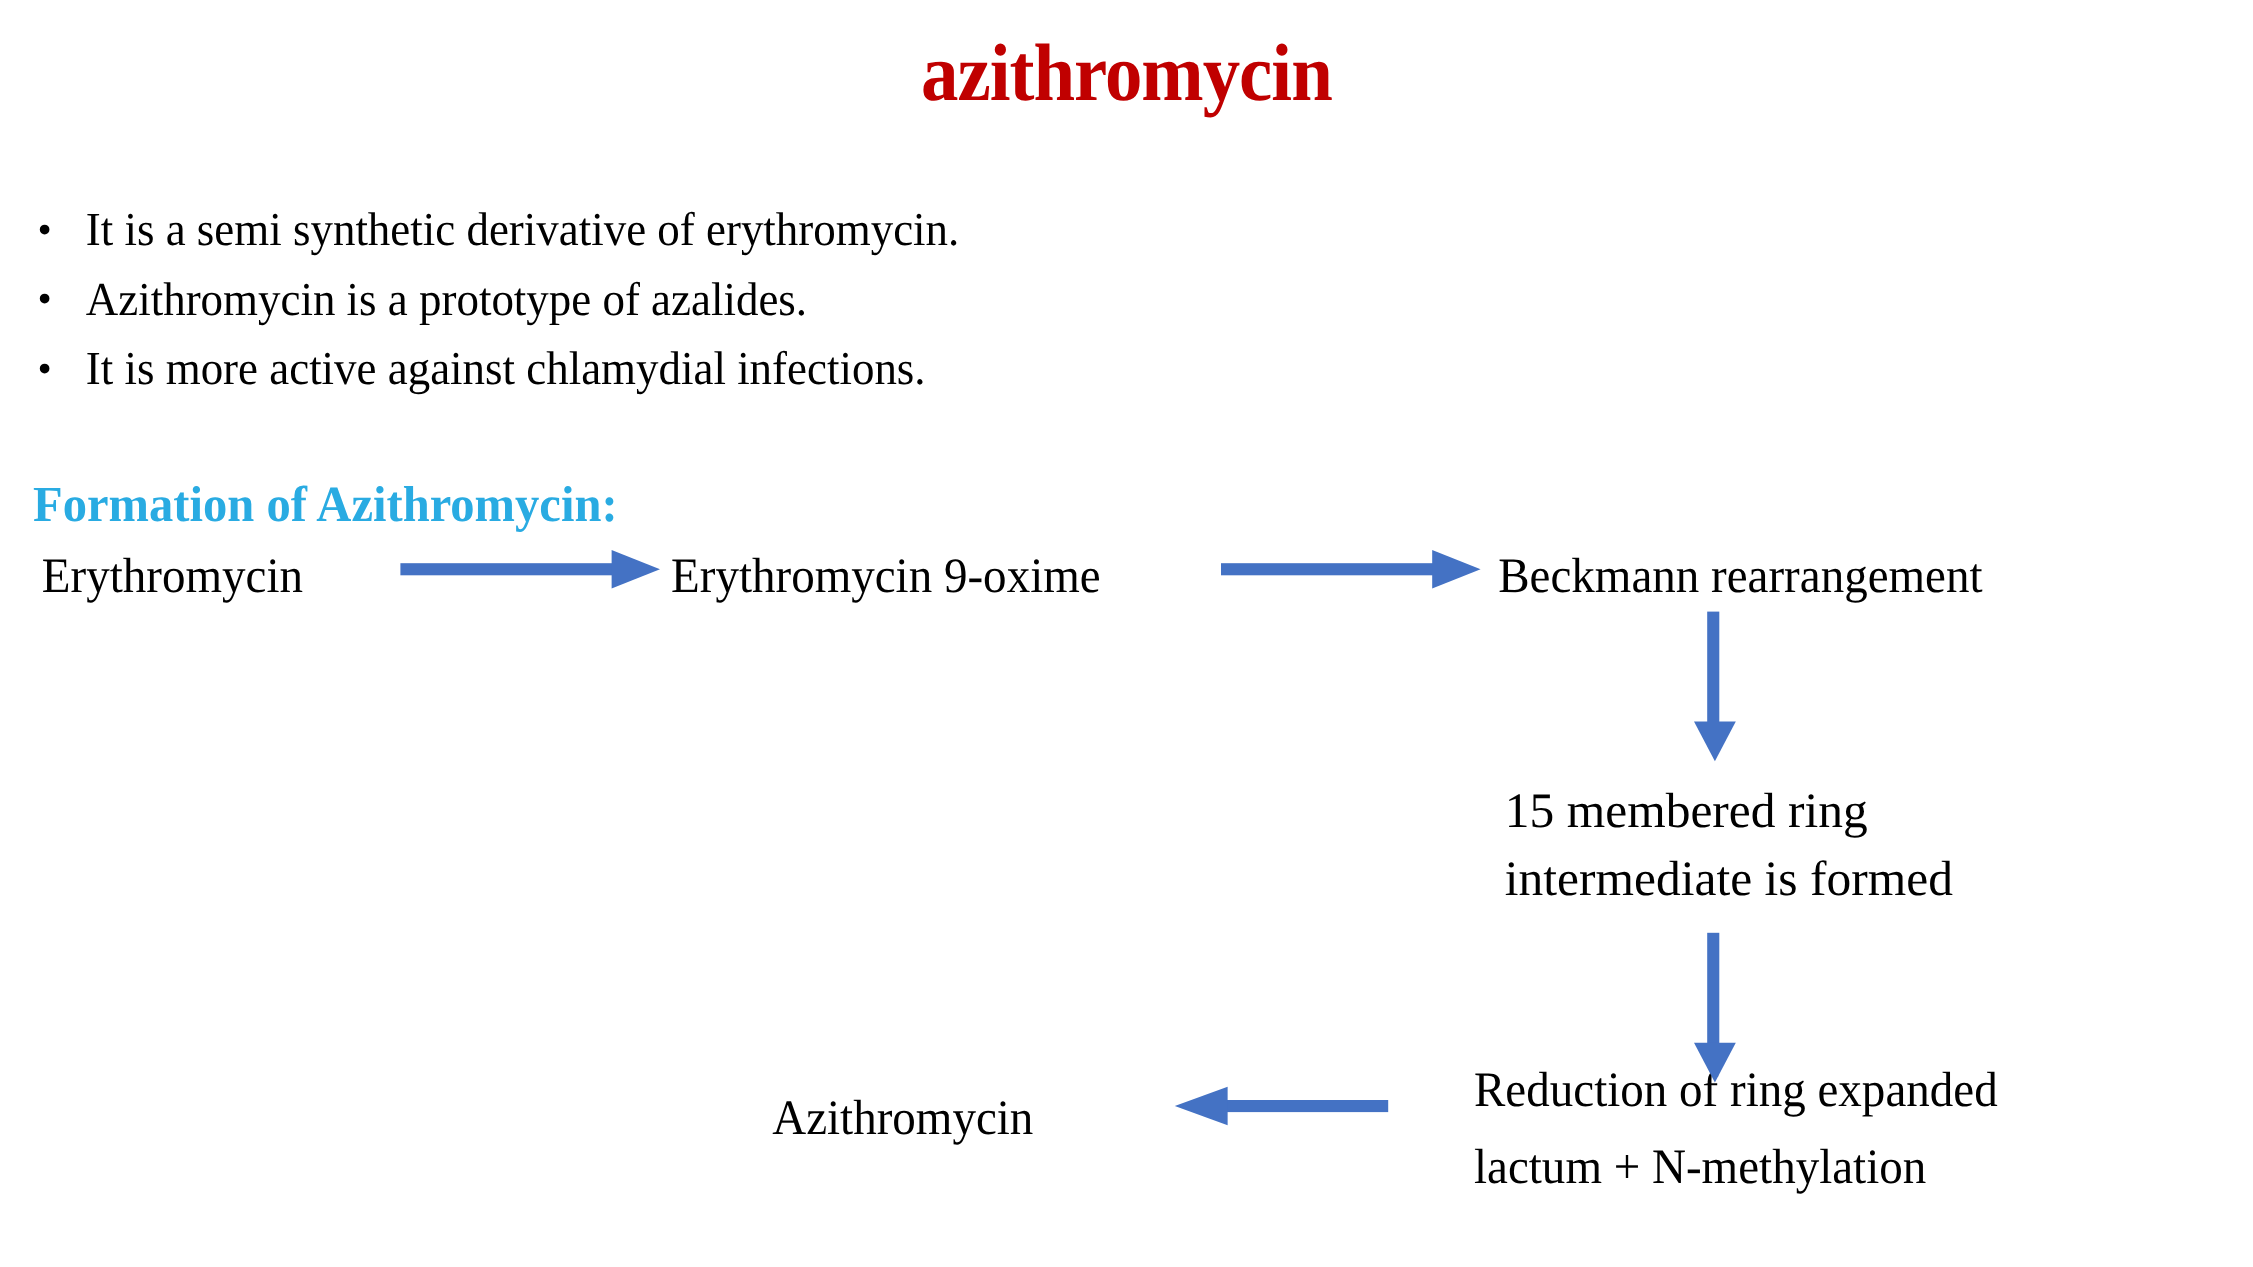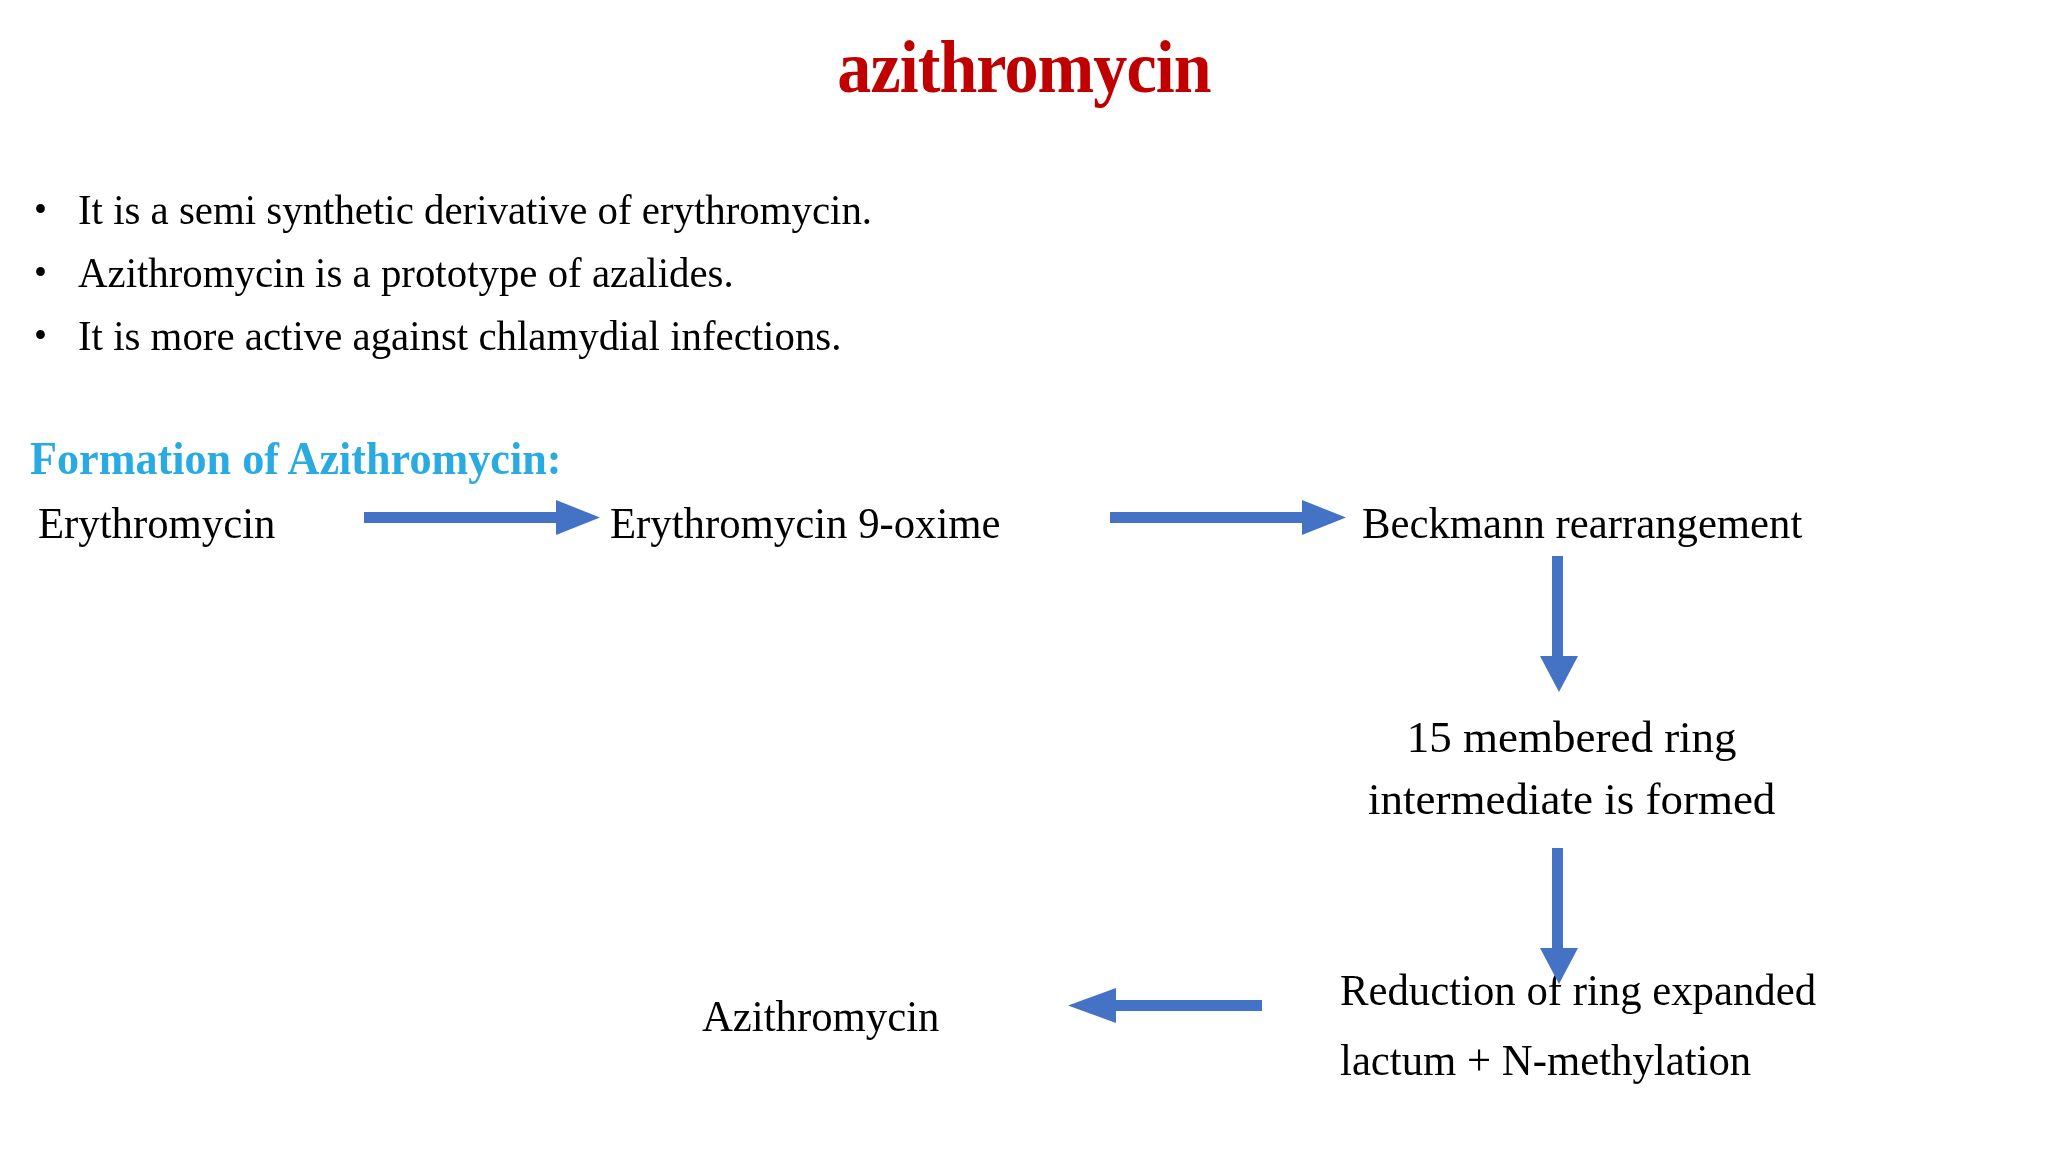--- a/index.html
+++ b/index.html
@@ -120,21 +120,21 @@
     white-space: nowrap;
   }
   #node-beckmann {
     left: 1362px;
     top: 492px;
     white-space: nowrap;
   }
   #node-intermediate {
     left: 1368px;
     top: 706px;
-    text-align: center;
+    text-align: left;
     line-height: 62px;
   }
   #node-reduction {
     left: 1340px;
     top: 955px;
     text-align: left;
     line-height: 70px;
   }
   #node-azithromycin {
     left: 702px;

